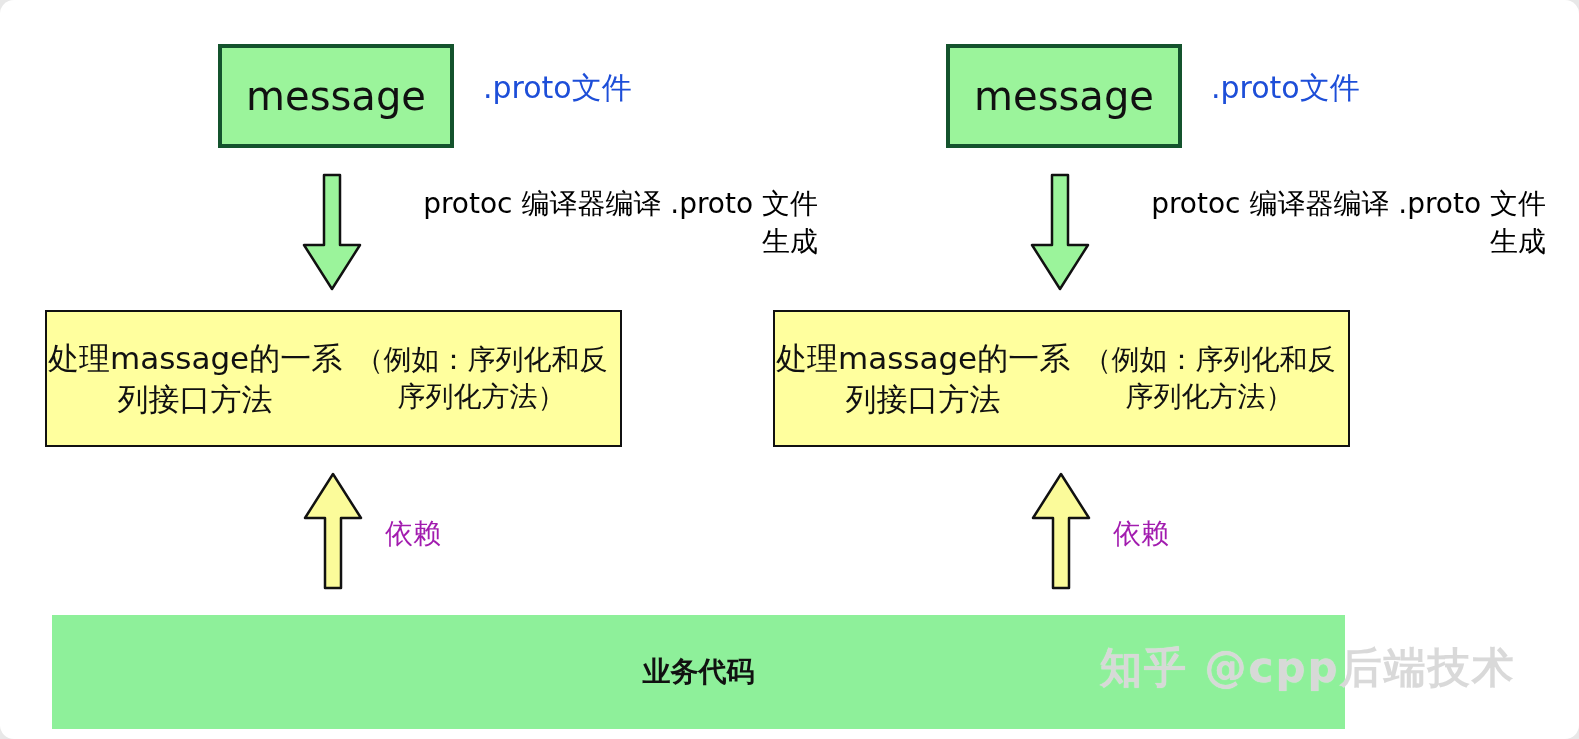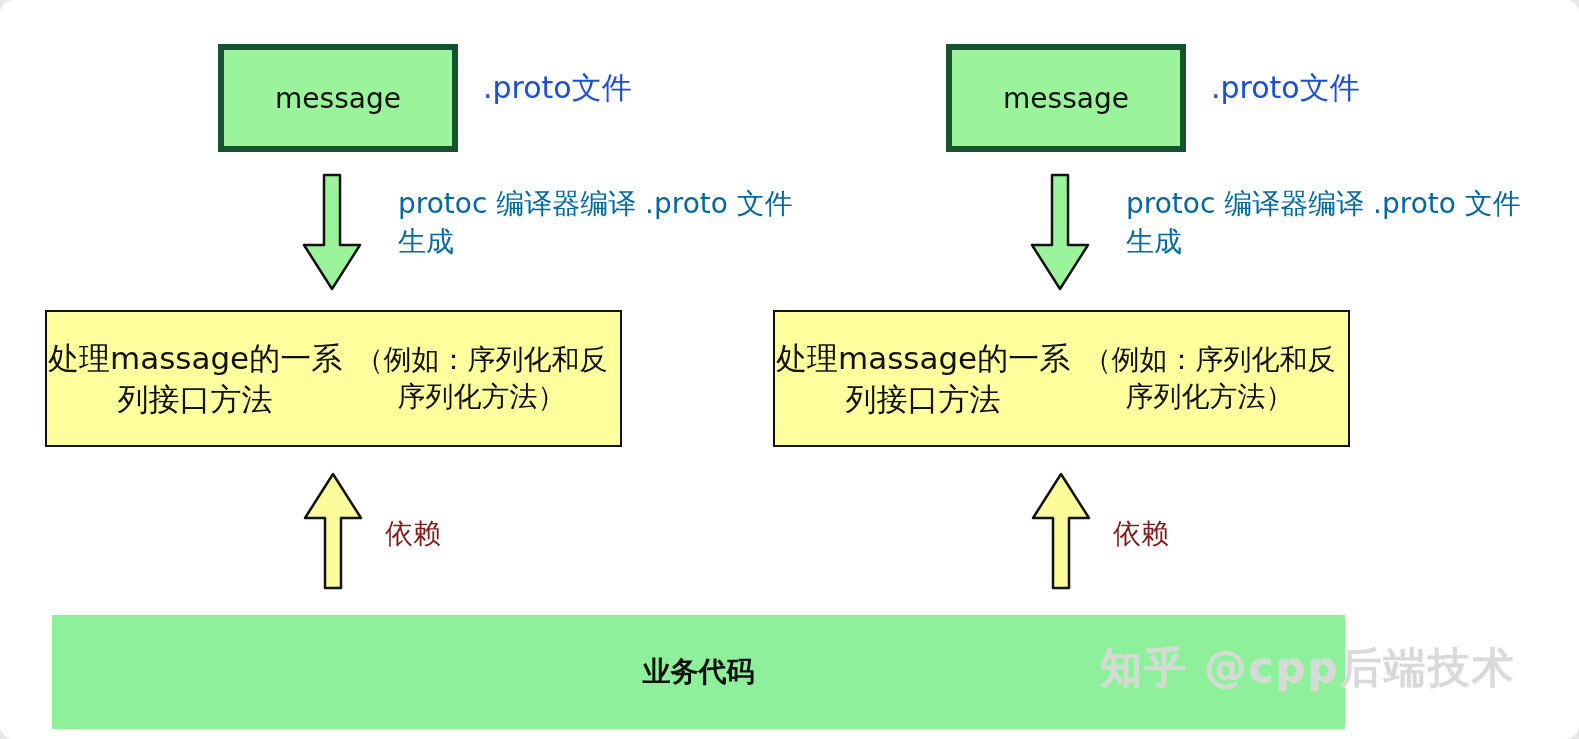--- a/index.html
+++ b/index.html
@@ -16,56 +16,56 @@
     border-radius: 14px;
     overflow: hidden;
     color: #1a1a1a;
   }
   .abs { position: absolute; }
 
   .message-box {
     width: 228px;
     height: 96px;
     background: #9bf49b;
-    border: 6px solid #14532d;
+    border: 4px solid #14532d;
     display: flex;
     align-items: center;
     justify-content: center;
-    font-size: 28px;
+    font-size: 40px;
     color: #111111;
   }
   .proto-label {
     font-size: 30px;
     color: #1d4ed8;
     white-space: nowrap;
   }
   .compile-label {
     font-size: 28px;
-    color: #0369a1;
-    text-align: left;
+    color: #000000;
+    text-align: right;
     line-height: 1.35;
     white-space: nowrap;
   }
   .interface-box {
     width: 573px;
     height: 133px;
     background: #ffff9e;
     border: 2px solid #111111;
     display: flex;
     flex-direction: row;
     align-items: center;
     justify-content: center;
     text-align: center;
     color: #111111;
   }
   .interface-box .line1 { font-size: 31px; line-height: 1.3; }
   .interface-box .line2 { font-size: 28px; line-height: 1.3; }
   .depend-label {
     font-size: 28px;
-    color: #7f1d1d;
+    color: #a21caf;
     white-space: nowrap;
   }
   .business-box {
     width: 1293px;
     height: 114px;
     background: #8ef09a;
     display: flex;
     align-items: center;
     justify-content: center;
     font-size: 28px;

